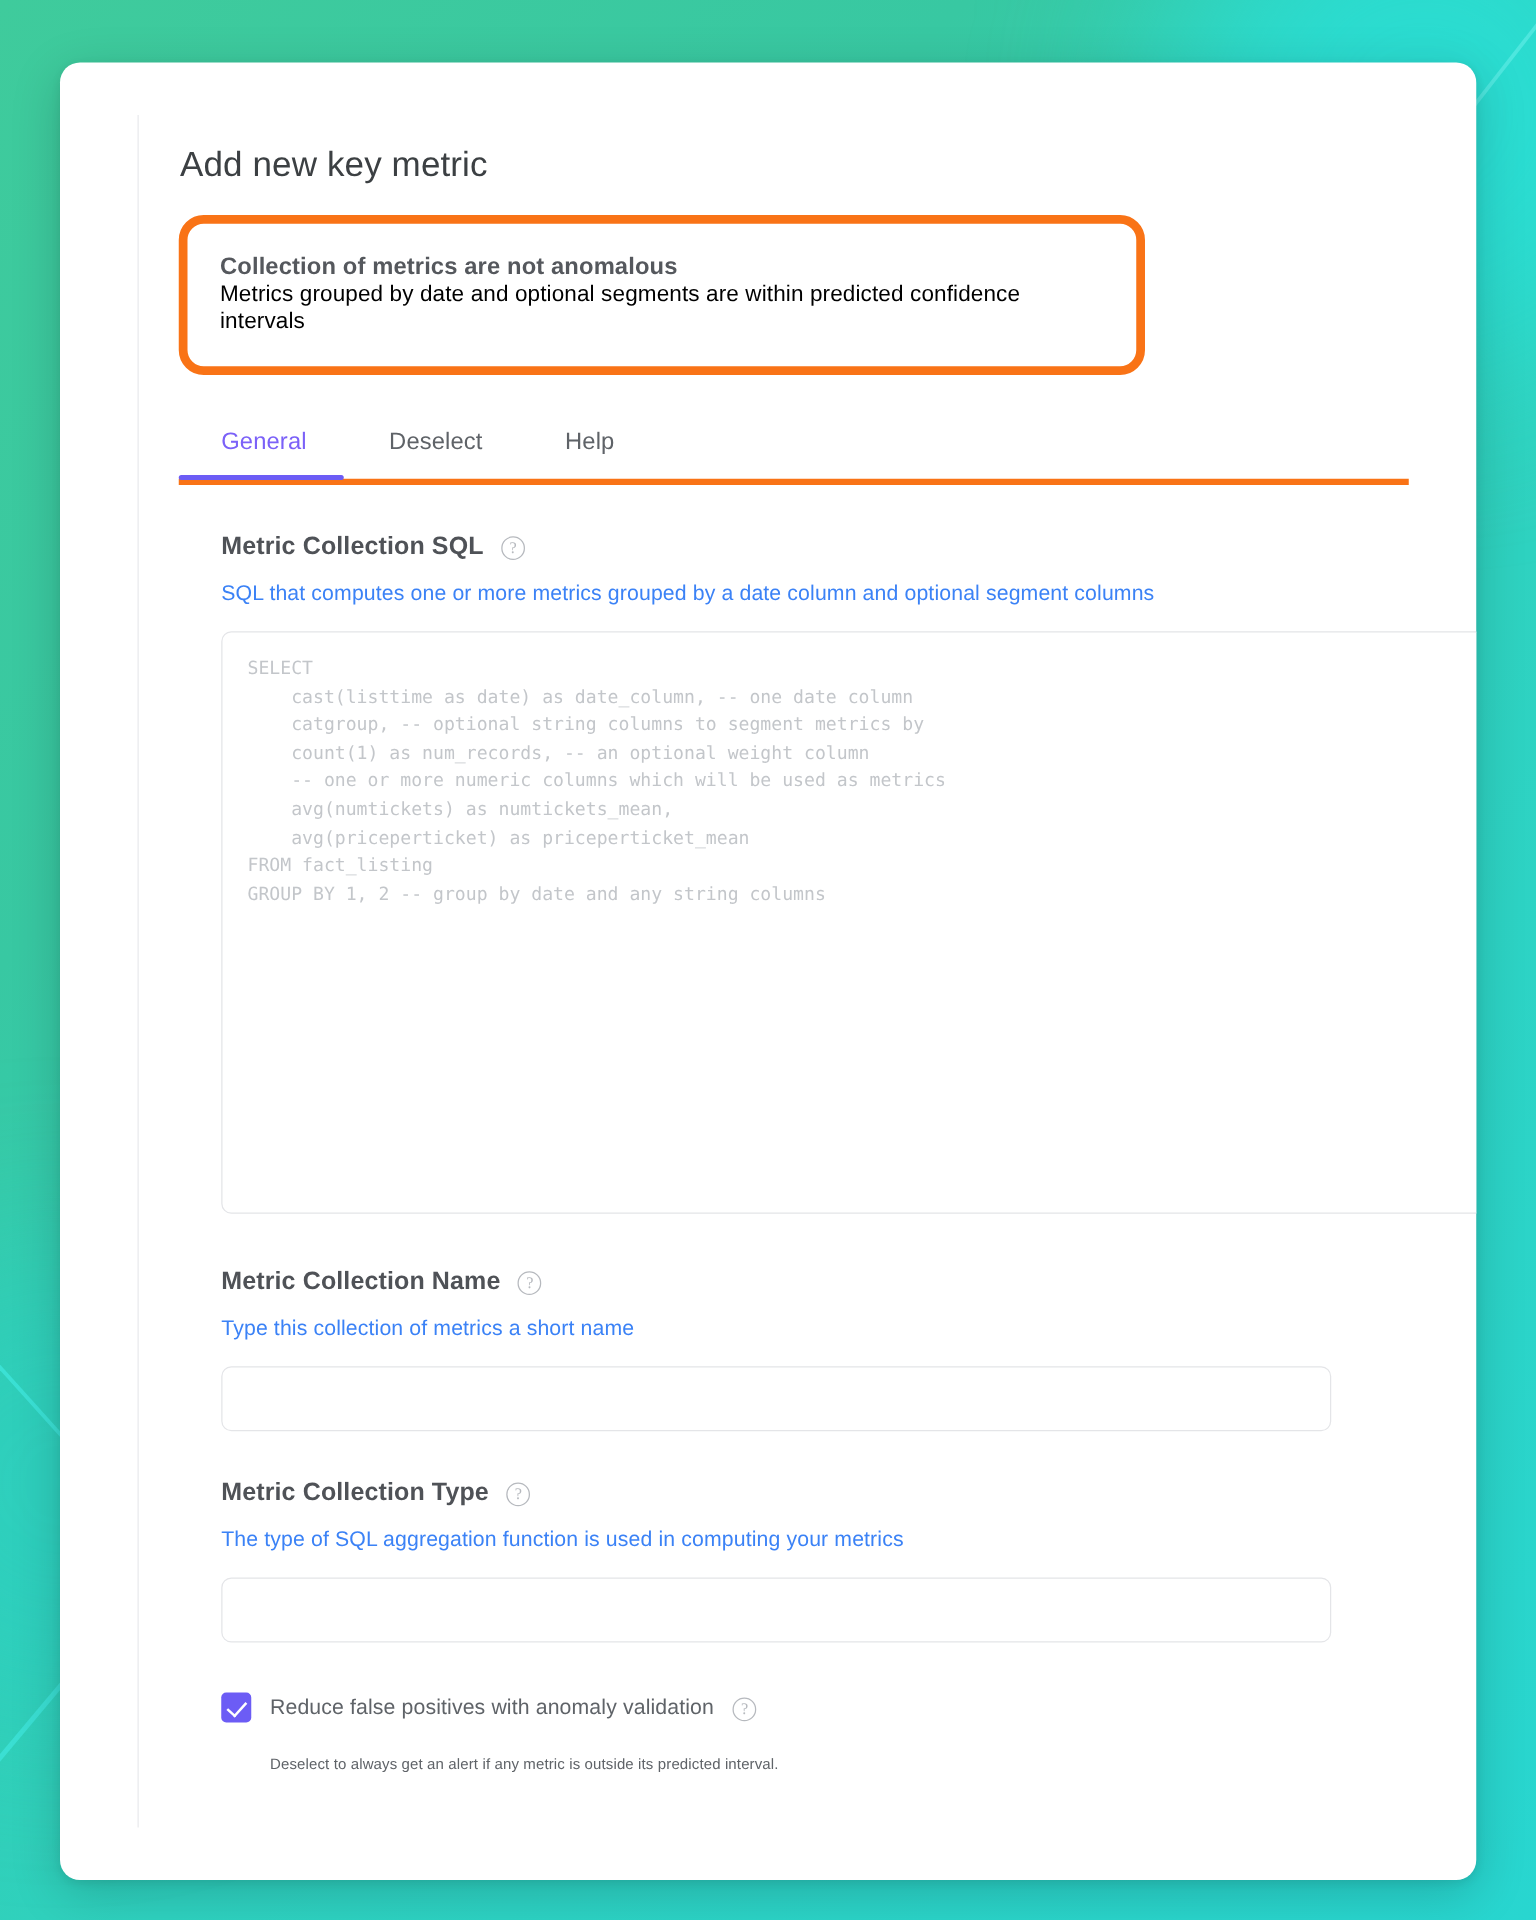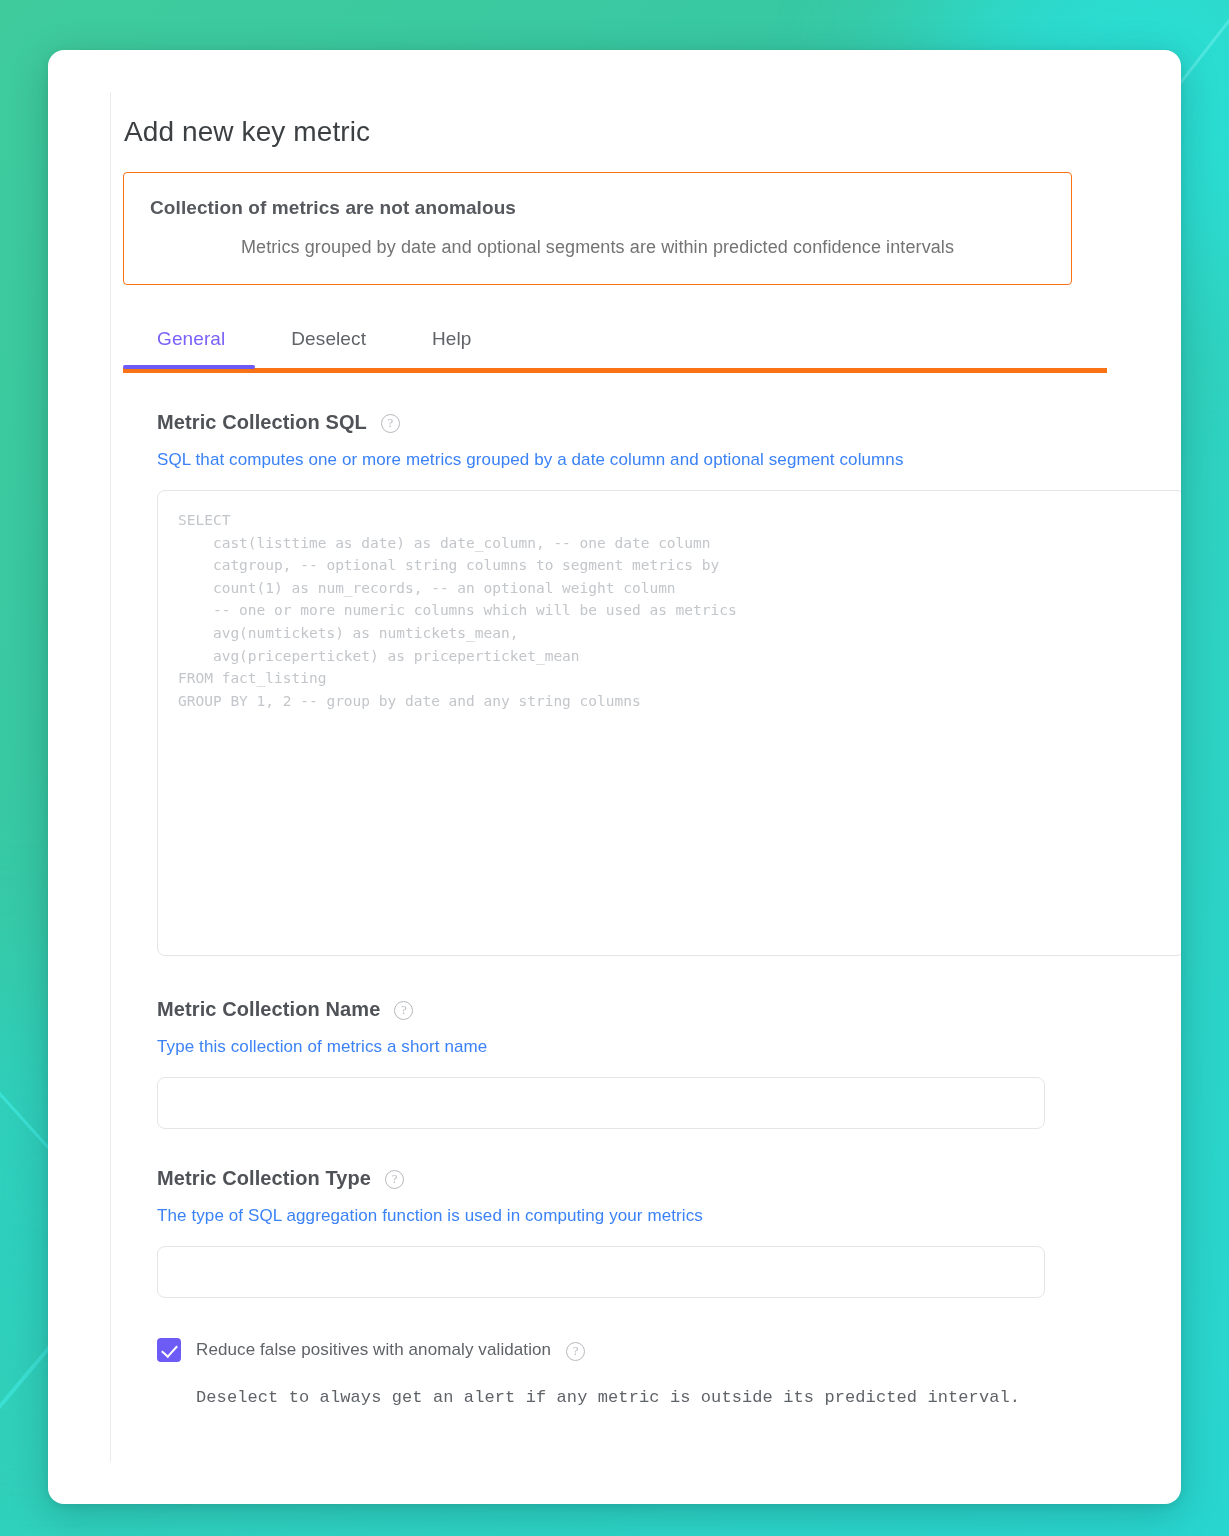--- a/index.html
+++ b/index.html
@@ -75,53 +75,51 @@
     overflow: hidden;
   }
 
   #content-pane {
     position: absolute;
     left: 62px;
     top: 42px;
     width: 1069px;
     height: 1370px;
     border-left: 1px solid #e9eaed;
-    padding-left: 12px;
+    padding-left: 32px;
   }
 
   
   #page-title {
     font-size: 28px;
     font-weight: 400;
     color: #3c4043;
     letter-spacing: 0.1px;
     margin-top: 24px;
     margin-left: 1px;
   }
 
   
   #status-banner {
     margin-top: 24px;
-    width: 949px;
-    border: 1px solid #f97316;
-    border-radius: 4px;
+    width: 773px;
+    border: 7px solid #f97316;
+    border-radius: 20px;
     padding: 24px 26px 26px 26px;
   }
   #banner-heading {
     font-size: 19px;
     font-weight: bold;
     color: #55585d;
     letter-spacing: 0.1px;
   }
   #banner-subtext {
-    margin-top: 18px;
     font-size: 18px;
-    color: #737373;
-    letter-spacing: 0.1px;
-    text-align: center;
+    color: #000000;
+    letter-spacing: 0.1px;
   }
 
   
   #tabs {
     margin-top: 30px;
     display: flex;
     align-items: flex-end;
     width: 984px;
     border-bottom: 5px solid #f97316;
     height: 58px;
@@ -245,24 +243,23 @@
     transform: rotate(42deg);
   }
   #checkbox-label {
     font-size: 17px;
     color: #5f6368;
     letter-spacing: 0.1px;
   }
   #checkbox-hint {
     margin-top: 26px;
     margin-left: 39px;
-    font-size: 17px;
+    font-size: 12px;
     color: #5f6368;
     letter-spacing: 0.1px;
-    font-family: Liberation Mono, monospace;
   }
 </style>
 </head>
 <body>
 
 <div id="bg-wrap">
   <div class="bg-glow g1"></div>
   <div class="bg-glow g2"></div>
   <div class="bg-diag d1"></div>
   <div class="bg-diag d2"></div>

